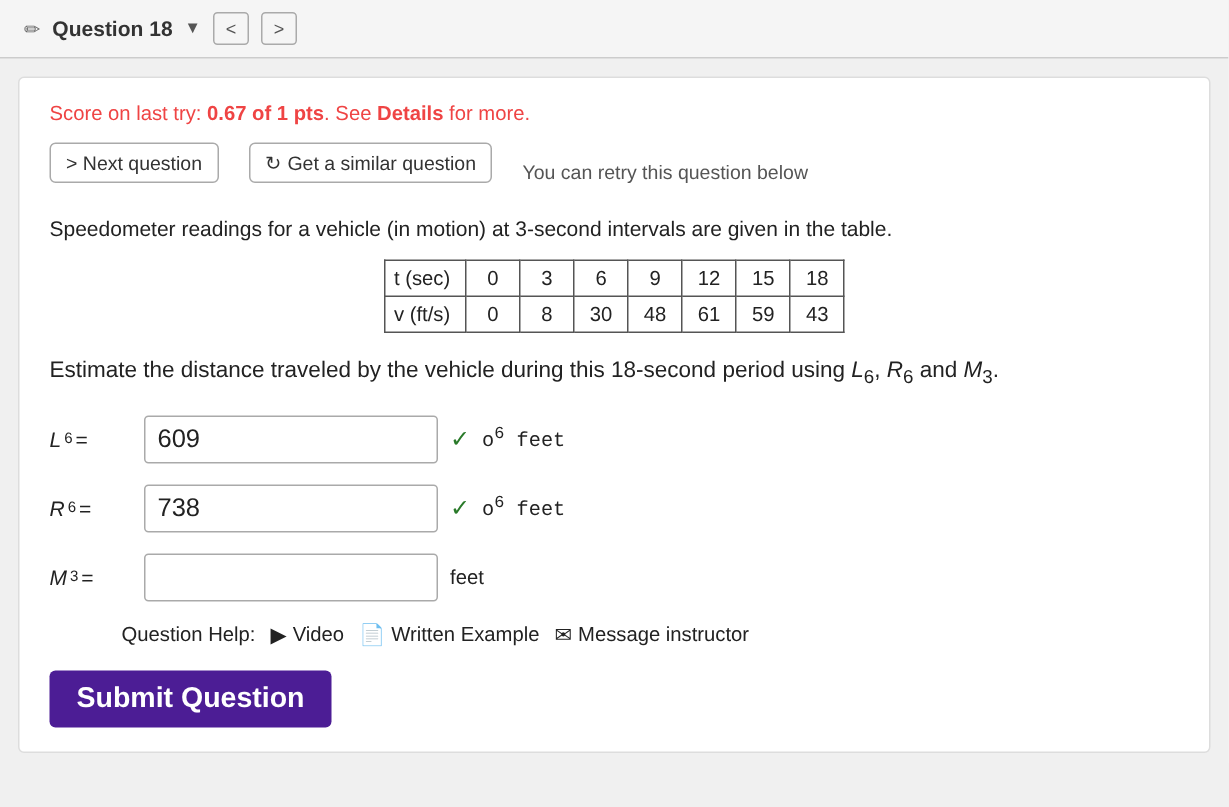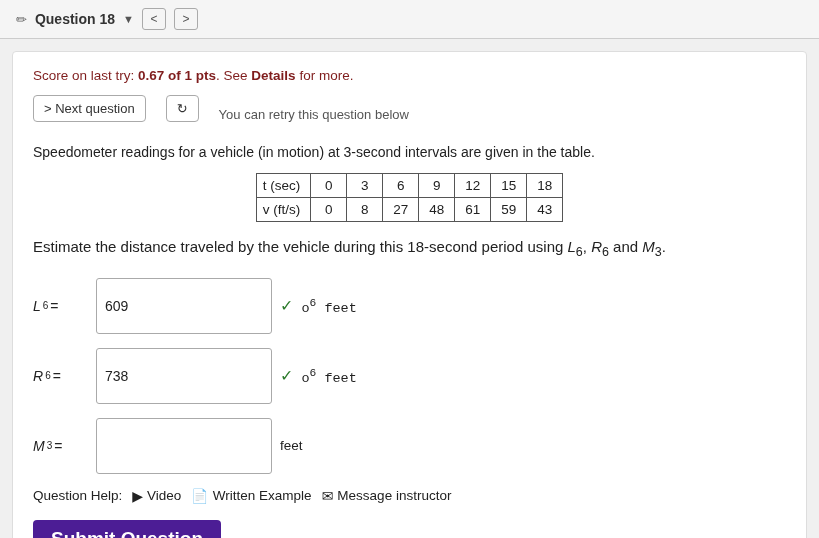--- a/index.html
+++ b/index.html
@@ -61,21 +61,21 @@
     }
     .content-area {
       background: #fff;
       margin: 12px;
       border: 1px solid #ddd;
       border-radius: 4px;
       padding: 16px 20px;
     }
     .score-line {
       font-size: 13.5px;
-      color: #7f1d1d;
+      color: #ef4444;
       margin-bottom: 12px;
     }
     .score-line strong { font-weight: bold; }
     .action-row {
       display: flex;
       align-items: flex-end;
       gap: 20px;
       margin-bottom: 20px;
       font-size: 13.5px;
     }
@@ -141,23 +141,23 @@
       display: flex;
       align-items: center;
       gap: 2px;
     }
     .input-label sub {
       font-size: 10px;
     }
     .answer-input {
       border: 1px solid #aaa;
       border-radius: 3px;
-      padding: 19px 8px;
-      font-size: 14px;
-      width: 176px;
+      padding: 5px 8px;
+      font-size: 17px;
+      width: 196px;
       color: #222;
     }
     .check-mark {
       color: #2a7a2a;
       font-size: 16px;
     }
     .sigma-text {
       font-size: 13.5px;
       color: #222;
       font-family: Liberation Mono, monospace;
@@ -166,20 +166,21 @@
       font-size: 13.5px;
       color: #222;
     }
     .question-help-row {
       display: flex;
       align-items: center;
       gap: 10px;
       margin-bottom: 16px;
       font-size: 13.5px;
       color: #222;
+      margin-left: 48px;
     }
     .help-item {
       display: flex;
       align-items: center;
       gap: 4px;
       cursor: pointer;
       color: #222;
     }
     .help-icon {
       font-size: 14px;
@@ -220,20 +221,21 @@
     
     <div class="score-line">
       <span>Score on last try: <strong>0.67 of 1 pts</strong>. See <strong>Details</strong> for more.</span>
     </div>
 
     
     <div class="action-row">
       <button class="action-btn">&gt; Next question</button>
       <button class="action-btn similar-btn">
         <span class="refresh-icon">↻</span>
+        <span>Get a similar question</span>
       </button>
       <span class="retry-text">You can retry this question below</span>
     </div>
 
     
     <div class="question-text">Speedometer readings for a vehicle (in motion) at 3-second intervals are given in the table.</div>
 
     
     <div class="table-wrapper">
       <table>
@@ -245,21 +247,21 @@
           <td>6</td>
           <td>9</td>
           <td>12</td>
           <td>15</td>
           <td>18</td>
         </tr>
         <tr>
           <td>v (ft/s)</td>
           <td>0</td>
           <td>8</td>
-          <td>27</td>
+          <td>30</td>
           <td>48</td>
           <td>61</td>
           <td>59</td>
           <td>43</td>
         </tr>
       </tbody>
         </table>
     </div>
 
     

